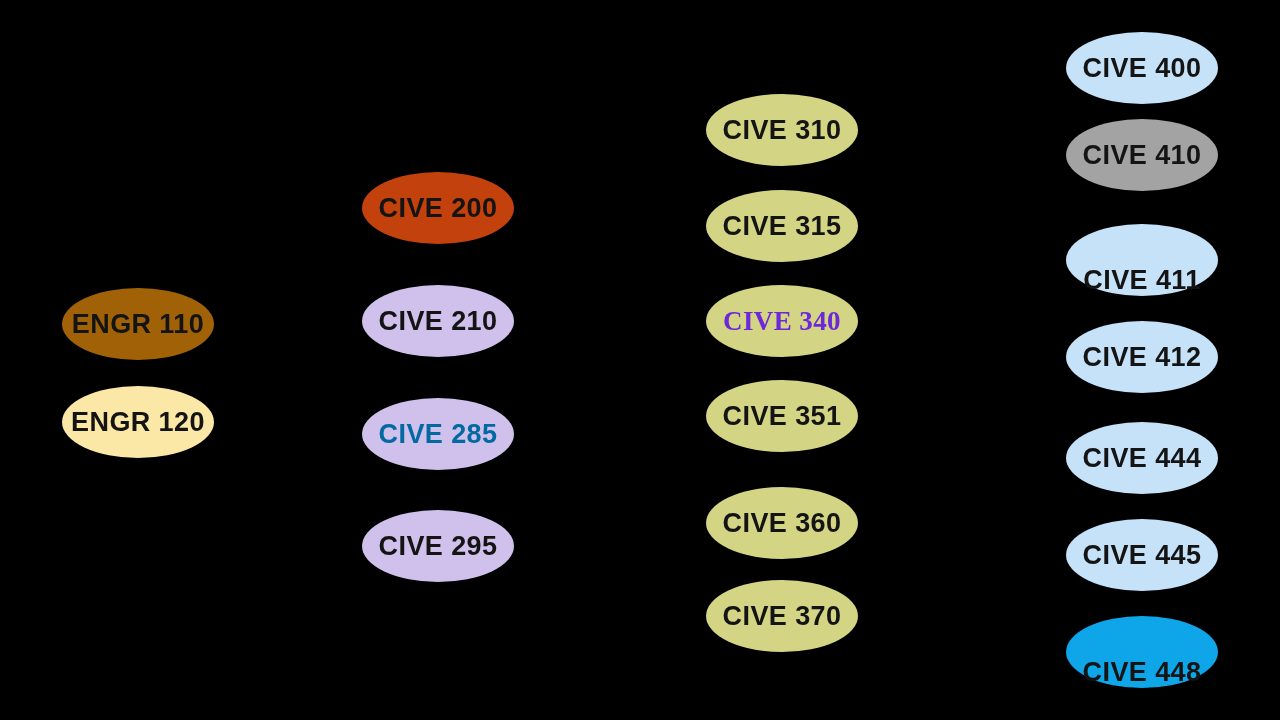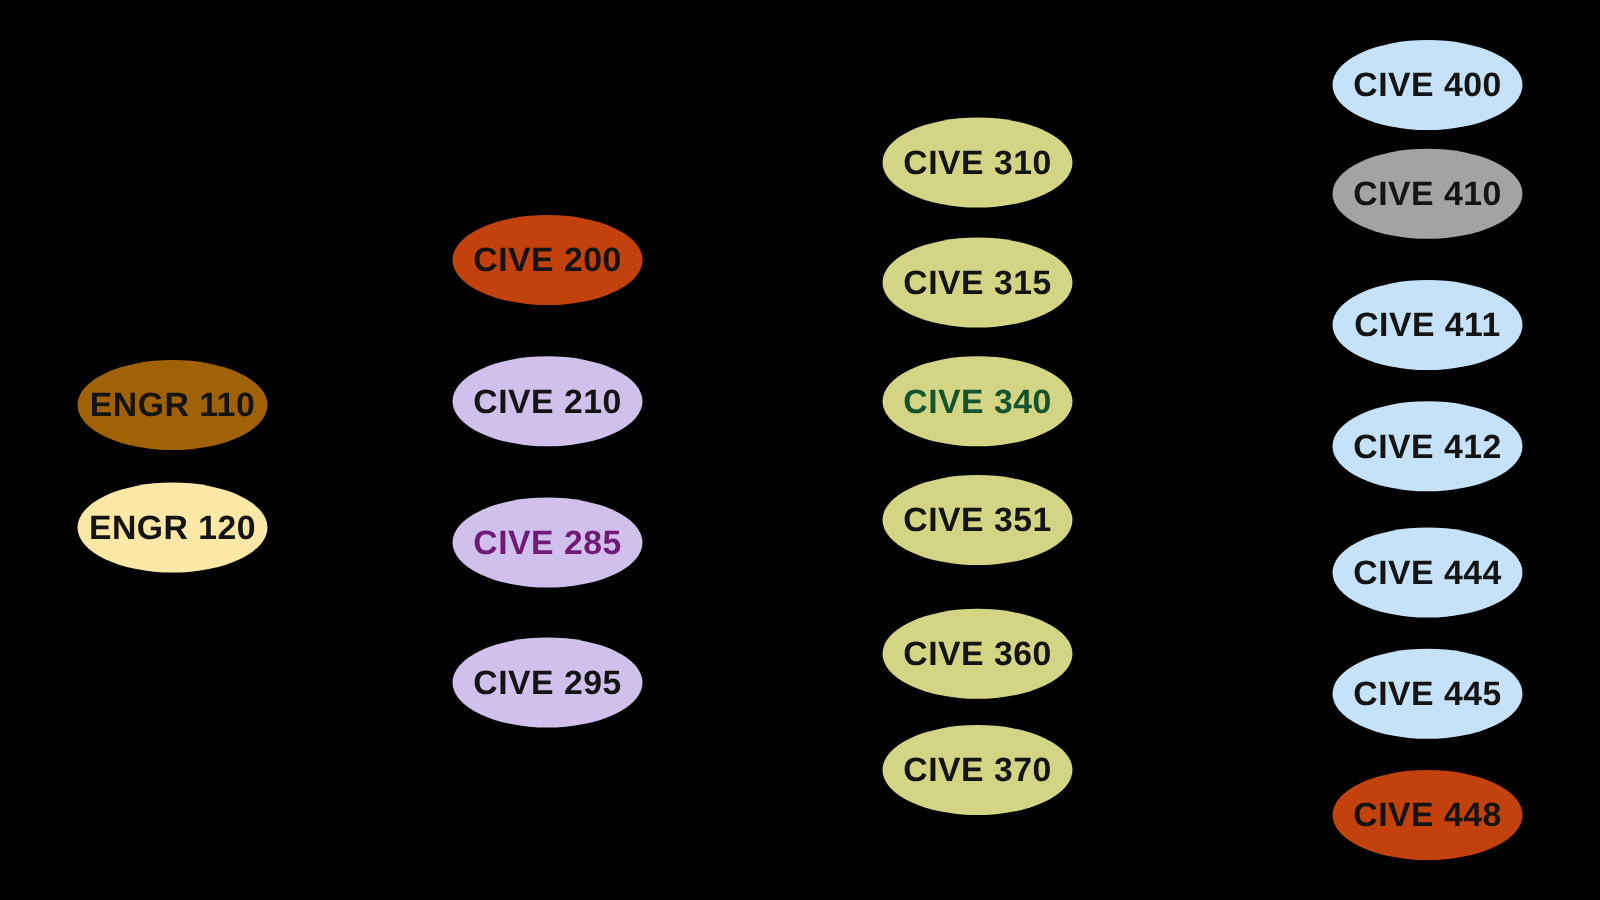--- a/index.html
+++ b/index.html
@@ -41,57 +41,57 @@
     <div class="node" style="left: 62px; top: 386px; width: 152px; height: 72px; background: rgb(251, 232, 166);">
       <span class="node-label" style="color: rgb(20, 20, 20);">ENGR 120</span>
     </div>
     <div class="node" style="left: 362px; top: 172px; width: 152px; height: 72px; background: #c2410c;">
       <span class="node-label" style="color: rgb(20, 20, 20);">CIVE 200</span>
     </div>
     <div class="node" style="left: 362px; top: 285px; width: 152px; height: 72px; background: rgb(207, 193, 236);">
       <span class="node-label" style="color: rgb(20, 20, 20);">CIVE 210</span>
     </div>
     <div class="node" style="left: 362px; top: 398px; width: 152px; height: 72px; background: rgb(207, 193, 236);">
-      <span class="node-label" style="color: #701a75;">CIVE 285</span>
+      <span class="node-label" style="color: #0369a1;">CIVE 285</span>
     </div>
     <div class="node" style="left: 362px; top: 510px; width: 152px; height: 72px; background: rgb(207, 193, 236);">
       <span class="node-label" style="color: rgb(20, 20, 20);">CIVE 295</span>
     </div>
     <div class="node" style="left: 706px; top: 94px; width: 152px; height: 72px; background: rgb(211, 213, 132);">
       <span class="node-label" style="color: rgb(20, 20, 20);">CIVE 310</span>
     </div>
     <div class="node" style="left: 706px; top: 190px; width: 152px; height: 72px; background: rgb(211, 213, 132);">
       <span class="node-label" style="color: rgb(20, 20, 20);">CIVE 315</span>
     </div>
     <div class="node" style="left: 706px; top: 285px; width: 152px; height: 72px; background: rgb(211, 213, 132);">
-      <span class="node-label" style="color: #14532d;">CIVE 340</span>
+      <span class="node-label" style="color: #6d28d9; font-family: Liberation Serif, serif;">CIVE 340</span>
     </div>
     <div class="node" style="left: 706px; top: 380px; width: 152px; height: 72px; background: rgb(211, 213, 132);">
       <span class="node-label" style="color: rgb(20, 20, 20);">CIVE 351</span>
     </div>
     <div class="node" style="left: 706px; top: 487px; width: 152px; height: 72px; background: rgb(211, 213, 132);">
       <span class="node-label" style="color: rgb(20, 20, 20);">CIVE 360</span>
     </div>
     <div class="node" style="left: 706px; top: 580px; width: 152px; height: 72px; background: rgb(211, 213, 132);">
       <span class="node-label" style="color: rgb(20, 20, 20);">CIVE 370</span>
     </div>
     <div class="node" style="left: 1066px; top: 32px; width: 152px; height: 72px; background: rgb(198, 226, 248);">
       <span class="node-label" style="color: rgb(20, 20, 20);">CIVE 400</span>
     </div>
     <div class="node" style="left: 1066px; top: 119px; width: 152px; height: 72px; background: #a3a3a3;">
       <span class="node-label" style="color: rgb(20, 20, 20);">CIVE 410</span>
     </div>
-    <div class="node" style="left: 1066px; top: 224px; width: 152px; height: 72px; background: rgb(198, 226, 248);">
+    <div class="node" style="left: 1066px; top: 224px; width: 152px; height: 72px; background: rgb(198, 226, 248); align-items: flex-end;">
       <span class="node-label" style="color: rgb(20, 20, 20);">CIVE 411</span>
     </div>
     <div class="node" style="left: 1066px; top: 321px; width: 152px; height: 72px; background: rgb(198, 226, 248);">
       <span class="node-label" style="color: rgb(20, 20, 20);">CIVE 412</span>
     </div>
     <div class="node" style="left: 1066px; top: 422px; width: 152px; height: 72px; background: rgb(198, 226, 248); justify-content: center;">
       <span class="node-label" style="color: rgb(20, 20, 20);">CIVE 444</span>
     </div>
     <div class="node" style="left: 1066px; top: 519px; width: 152px; height: 72px; background: rgb(198, 226, 248);">
       <span class="node-label" style="color: rgb(20, 20, 20);">CIVE 445</span>
     </div>
-    <div class="node" style="left: 1066px; top: 616px; width: 152px; height: 72px; background: #c2410c;">
+    <div class="node" style="left: 1066px; top: 616px; width: 152px; height: 72px; background: #0ea5e9; align-items: flex-end;">
       <span class="node-label" style="color: rgb(20, 20, 20);">CIVE 448</span>
     </div>
   </div>
 
 </body></html>

